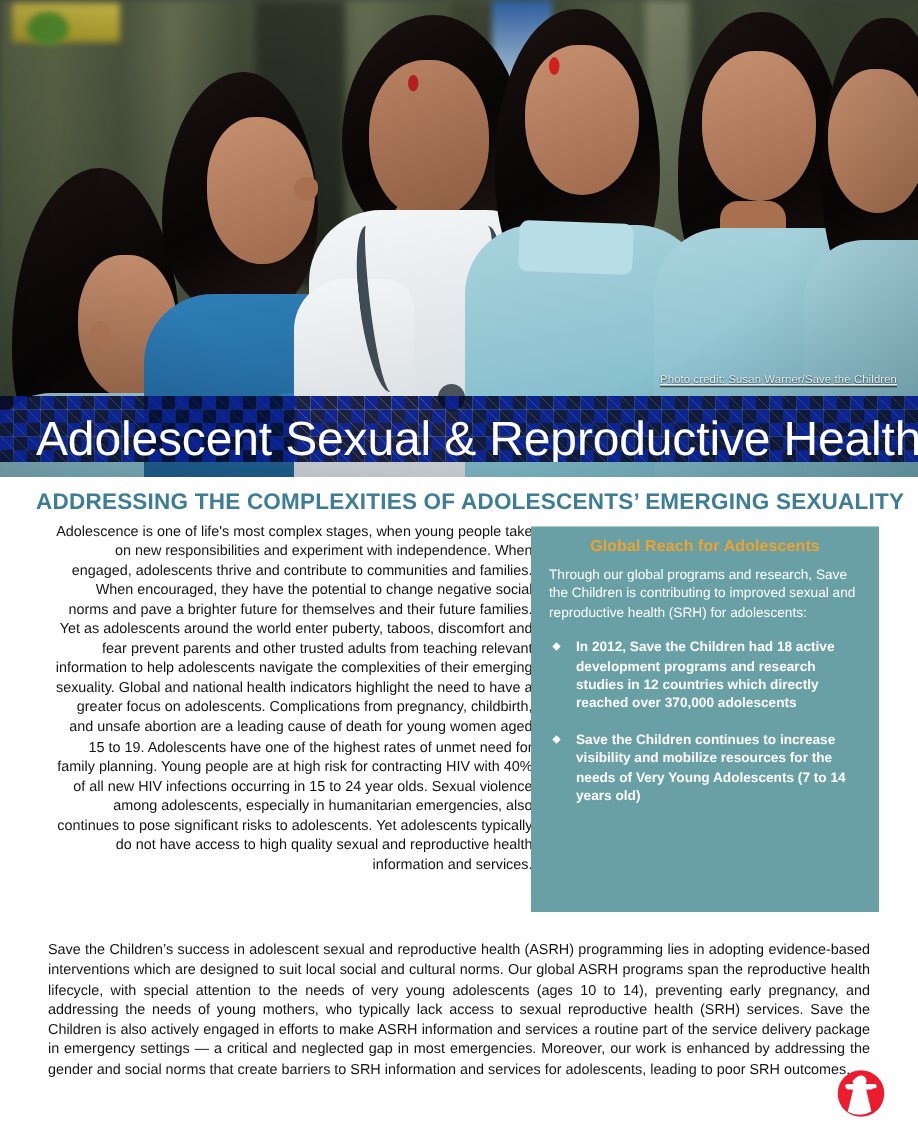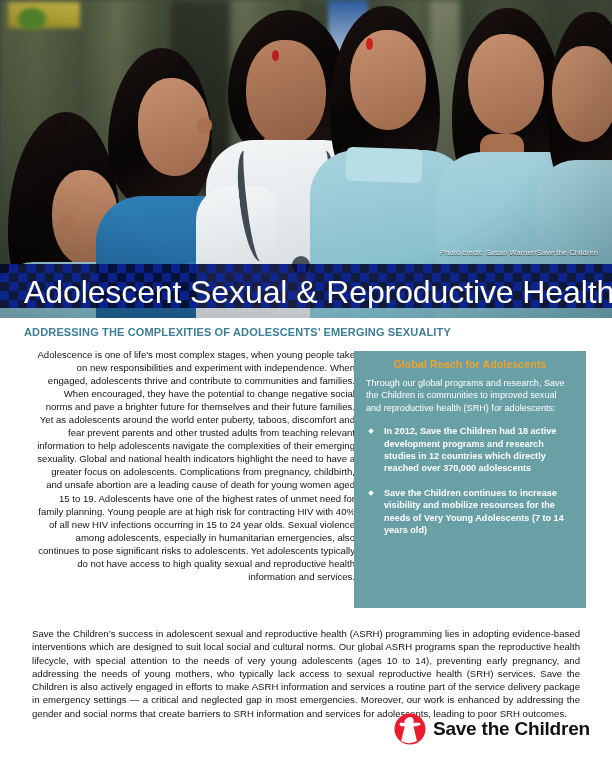--- a/index.html
+++ b/index.html
@@ -145,20 +145,21 @@
   
   #photo-credit {
     position: absolute;
     right: 14px;
     top: 248px;
     font-size: 7.5px;
     color: #e9eef2;
     letter-spacing: .1px;
     z-index: 6;
     text-shadow: 0 1px 1px rgba(0,0,0,.8);
+    text-decoration: underline;
   }
 
   
   #title-band {
     position: absolute;
     left: 0; top: 264px;
     width: 612px; height: 44px;
     z-index: 5;
     overflow: hidden;
   }
@@ -193,21 +194,21 @@
     white-space: nowrap;
     z-index: 2;
     font-family: "Liberation Sans", sans-serif;
   }
 
   
   #subhead {
     position: absolute;
     left: 24px;
     top: 326px;
-    font-size: 11px;
+    font-size: 15px;
     font-weight: bold;
     color: #3d7e96;
     letter-spacing: .15px;
   }
 
   
   #body-left {
     position: absolute;
     left: 8px;
     top: 348px;
@@ -363,21 +364,21 @@
 </div>
 
 <div id="subhead">ADDRESSING THE COMPLEXITIES OF ADOLESCENTS’ EMERGING SEXUALITY</div>
 
 <div id="body-left">
   <p>Adolescence is one of life's most complex stages, when young people take on new responsibilities and experiment with independence. When engaged, adolescents thrive and contribute to communities and families. When encouraged, they have the potential to change negative social norms and pave a brighter future for themselves and their future families. Yet as adolescents around the world enter puberty, taboos, discomfort and fear prevent parents and other trusted adults from teaching relevant information to help adolescents navigate the complexities of their emerging sexuality. Global and national health indicators highlight the need to have a greater focus on adolescents. Complications from pregnancy, childbirth, and unsafe abortion are a leading cause of death for young women aged 15 to 19. Adolescents have one of the highest rates of unmet need for family planning. Young people are at high risk for contracting HIV with 40% of all new HIV infections occurring in 15 to 24 year olds. Sexual violence among adolescents, especially in humanitarian emergencies, also continues to pose significant risks to adolescents. Yet adolescents typically do not have access to high quality sexual and reproductive health information and services.</p>
 </div>
 
 <aside id="sidebar">
   <div id="sidebar-heading">Global Reach for Adolescents</div>
-  <div id="sidebar-intro">Through our global programs and research, Save the Children is communities to improved sexual and reproductive health (SRH) for adolescents:</div>
+  <div id="sidebar-intro">Through our global programs and research, Save the Children is contributing to improved sexual and reproductive health (SRH) for adolescents:</div>
   <ul id="sidebar-list">
     <li>
       <span class="bullet"></span>
       <span>In 2012, Save the Children had 18 active development programs and research studies in 12 countries which directly reached over 370,000 adolescents</span>
     </li>
     <li>
       <span class="bullet"></span>
       <span>Save the Children continues to increase visibility and mobilize resources for the needs of Very Young Adolescents (7 to 14 years old)</span>
     </li>
   </ul>
@@ -386,14 +387,13 @@
 <div id="body-bottom">
   <p>Save the Children’s success in adolescent sexual and reproductive health (ASRH) programming lies in adopting evidence-based interventions which are designed to suit local social and cultural norms.  Our global ASRH programs span the reproductive health lifecycle, with special attention to the needs of very young adolescents (ages 10 to 14), preventing early pregnancy, and addressing the needs of young mothers, who typically lack access to sexual reproductive health (SRH) services. Save the Children is also actively engaged in efforts to make ASRH information and services a routine part of the service delivery package in emergency settings — a critical and neglected gap in most emergencies. Moreover, our work is enhanced by addressing the gender and social norms that create barriers to SRH information and services for adolescents, leading to poor SRH outcomes.</p>
 </div>
 
 <div id="logo">
   <svg id="logo-mark" viewBox="0 0 64 64">
     <circle cx="32" cy="32" r="31" fill="#ED1B2E"></circle>
     <path d="M32 8c4.1 0 7.4 3.3 7.4 7.4 0 2.1-.9 4-2.3 5.3h8.3c1.6 0 2.9 1.3 2.9 2.9s-1.3 2.9-2.9 2.9h-6.1v2.2l6.6 27.4a30.8 30.8 0 0 1-15.9 4.3 30.8 30.8 0 0 1-15.7-4.2l6.7-27.5v-2.2h-6.3c-1.6 0-2.9-1.3-2.9-2.9s1.3-2.9 2.9-2.9h8.4a7.3 7.3 0 0 1-2.4-5.3C24.6 11.3 27.9 8 32 8z" fill="#ffffff"></path>
     <path d="M11 22.2c0-1.6 1.3-2.9 2.9-2.9h36.2c1.6 0 2.9 1.3 2.9 2.9s-1.3 2.9-2.9 2.9H13.9c-1.6 0-2.9-1.3-2.9-2.9z" fill="#ffffff"></path>
   </svg>
-  <span id="logo-text">Save the Children</span>
 </div>
 
 </body></html>

